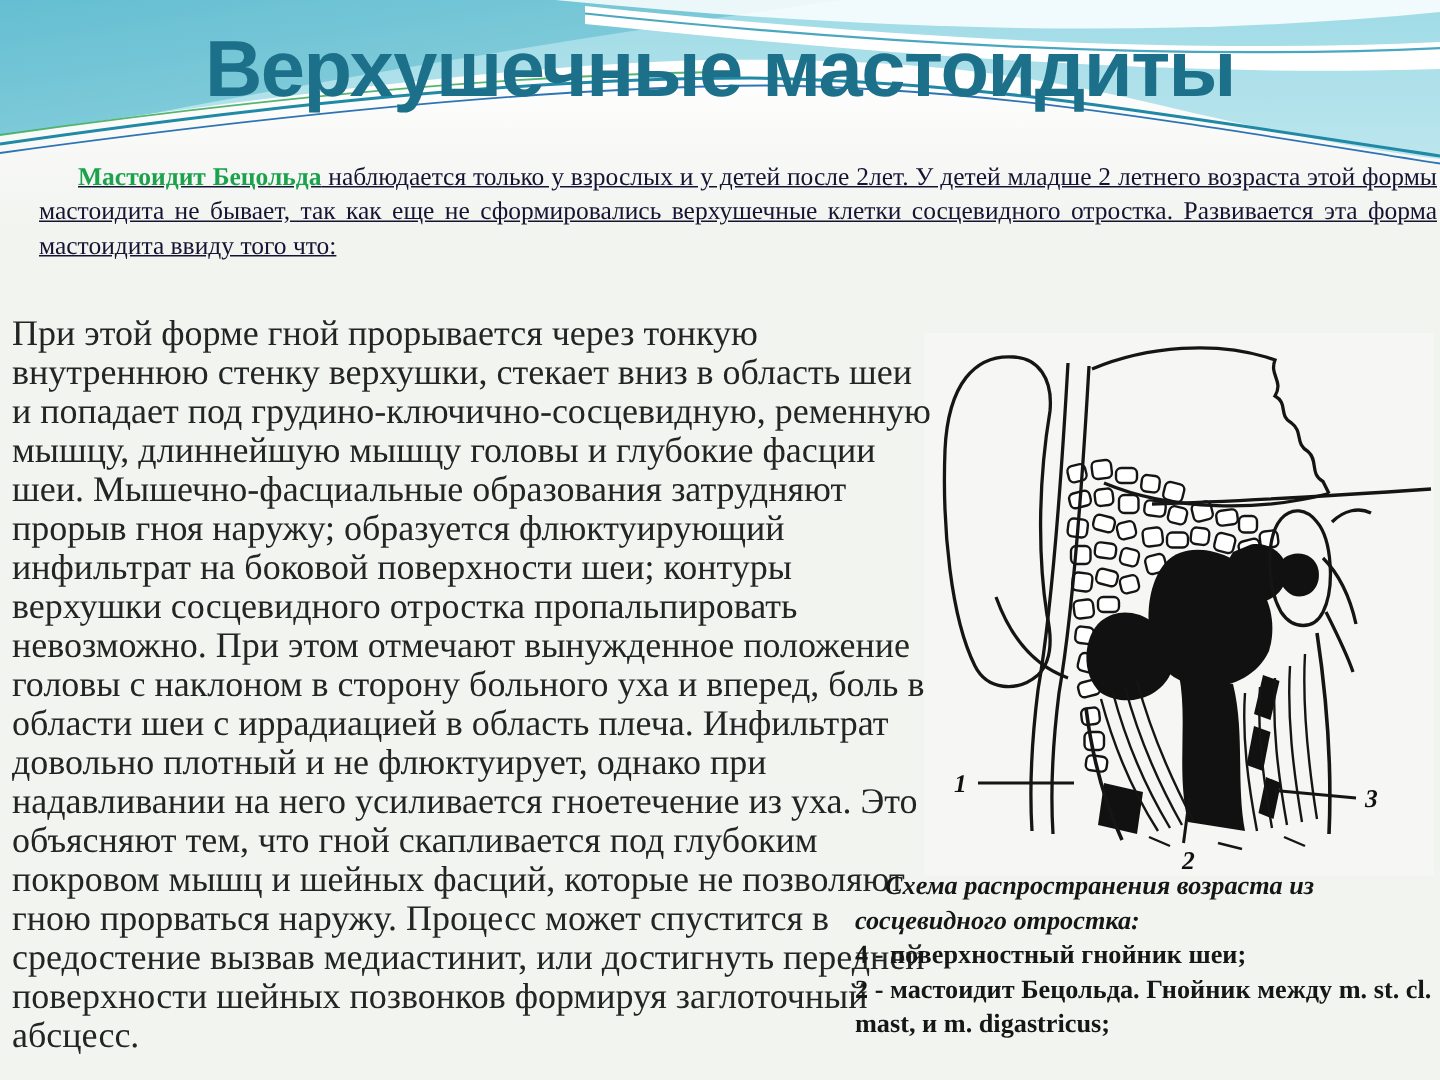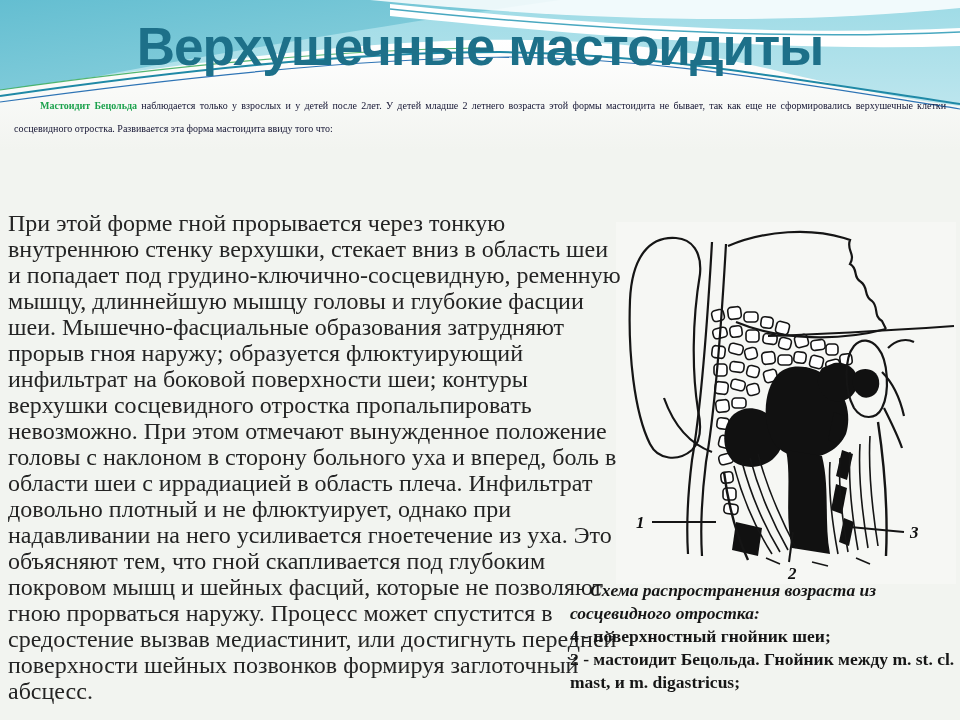--- a/index.html
+++ b/index.html
@@ -9,23 +9,23 @@
     font-family:"Liberation Serif",serif;
   }
   .header-waves{position:absolute;top:0;left:0;z-index:0;}
   .title{
     position:absolute;top:16px;left:0;width:100%;z-index:2;margin:0;
     text-align:center;
     font-family:"Liberation Sans",sans-serif;font-weight:700;font-size:53px;
     color:#1d7089;letter-spacing:-1px;
   }
   .intro{
-    position:absolute;top:94px;left:14px;width:932px;z-index:2;margin:0;
-    font-size:10px;line-height:23px;color:#141432;
-    text-align:justify;text-indent:26px;
+    position:absolute;top:94px;left:14px;width:932px;z-index:2;margin:12px;
+    font-size:17px;line-height:23px;color:#141432;
+    text-align:justify;text-indent:26px;text-decoration:underline;
   }
   .lead{font-weight:700;color:#1ca24d;}
   .bullets{
     position:absolute;top:163px;left:30px;width:720px;z-index:2;
     font-size:15px;color:#141432;
   }
   .bullet{line-height:25px;}
   .body-text{
     position:absolute;top:210px;left:8px;width:614px;z-index:2;margin:0;
     font-size:24px;line-height:26px;color:#242424;

